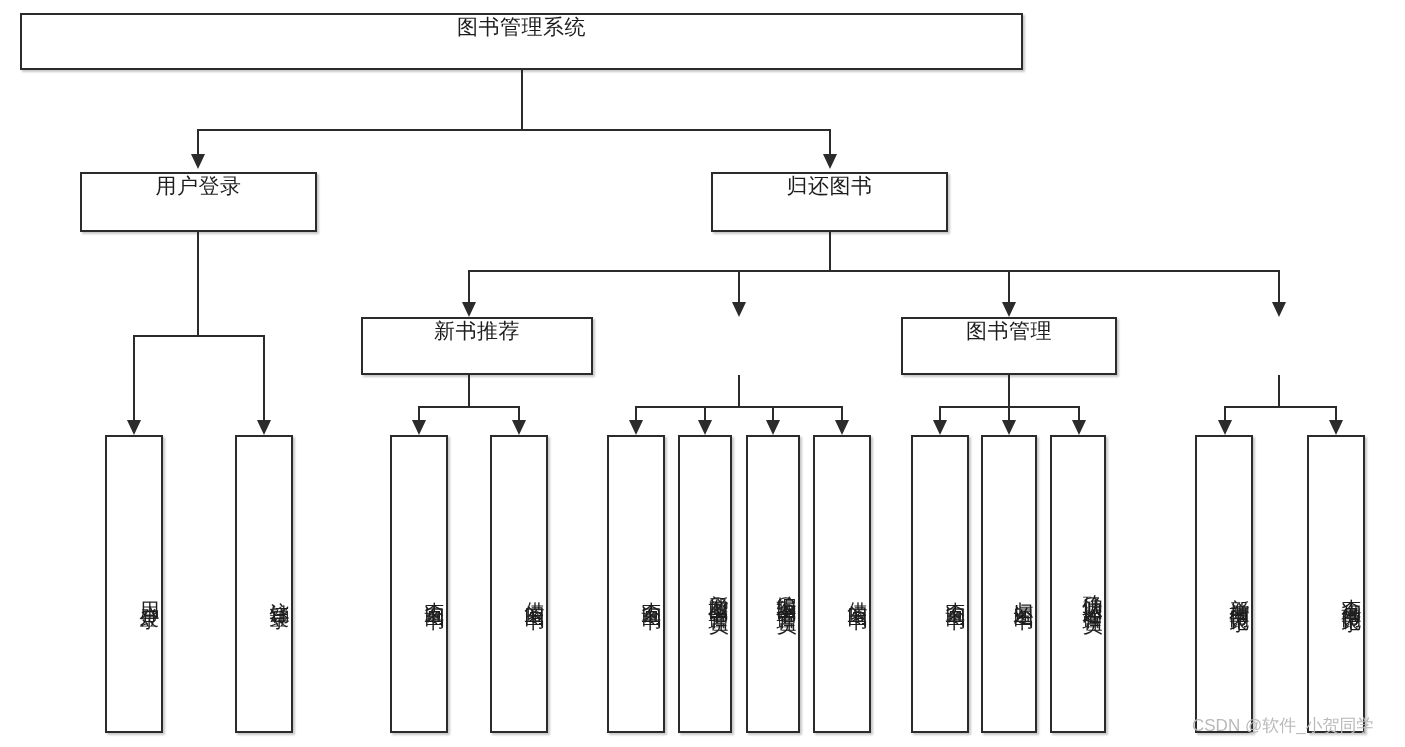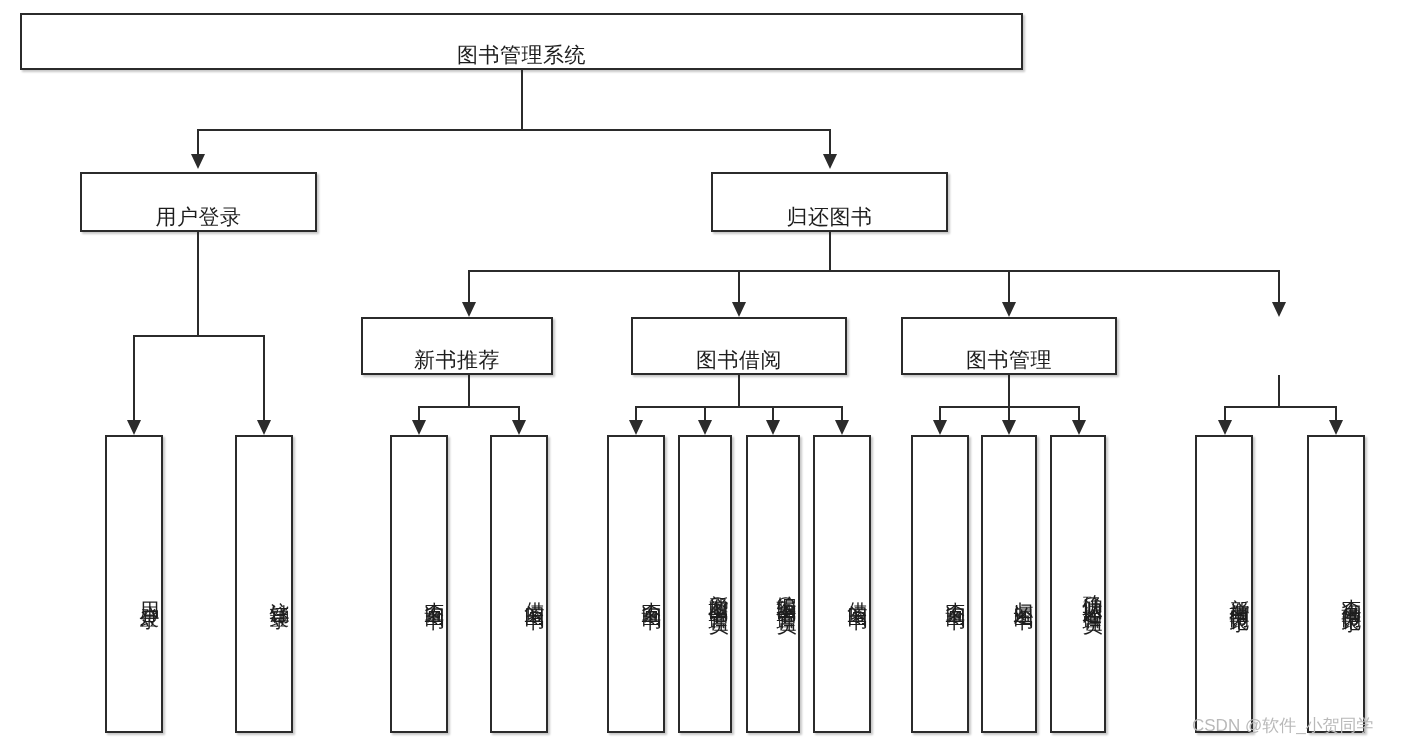--- a/index.html
+++ b/index.html
@@ -18,21 +18,21 @@
     overflow: hidden;
   }
   
   .node {
     position: absolute;
     box-sizing: border-box;
     background: #ffffff;
     border: 2px solid #2b2b2b;
     box-shadow: 2px 2px 2px rgba(0,0,0,0.22);
     display: flex;
-    align-items: flex-end;
+    align-items: flex-start;
     justify-content: center;
     color: #1d1d1d;
     line-height: 1.18;
     text-align: center;
     user-select: none;
   }
   .node.h {                    
     font-size: 21px;
     letter-spacing: 0.5px;
   }
@@ -109,25 +109,22 @@
 
   <div class="ln v" style="left:468px; top:270px; width:2px; height:32px;"></div>
   <div class="arrow" style="left:462px; top:302px;"></div>
   <div class="ln v" style="left:738px; top:270px; width:2px; height:32px;"></div>
   <div class="arrow" style="left:732px; top:302px;"></div>
   <div class="ln v" style="left:1008px; top:270px; width:2px; height:32px;"></div>
   <div class="arrow" style="left:1002px; top:302px;"></div>
   <div class="ln v" style="left:1278px; top:270px; width:2px; height:32px;"></div>
   <div class="arrow" style="left:1272px; top:302px;"></div>
 
-  <div class="node h" style="left:361px; top:317px; width:192px; height:58px;">
+  <div class="node h" style="left:361px; top:317px; width:232px; height:58px;">
     <span>新书推荐</span>
-  </div>
-  <div class="node h" style="left:631px; top:317px; width:216px; height:58px;">
-    <span>图书借阅</span>
   </div>
   <div class="node h" style="left:901px; top:317px; width:216px; height:58px;">
     <span>图书管理</span>
   </div>
 
   <div class="ln v" style="left:468px; top:375px; width:2px; height:32px;"></div>
   <div class="ln h" style="left:418px; top:406px; width:101px; height:2px;"></div>
   <div class="ln v" style="left:418px; top:406px; width:2px; height:14px;"></div>
   <div class="arrow" style="left:412px; top:420px;"></div>
   <div class="ln v" style="left:518px; top:406px; width:2px; height:14px;"></div>

